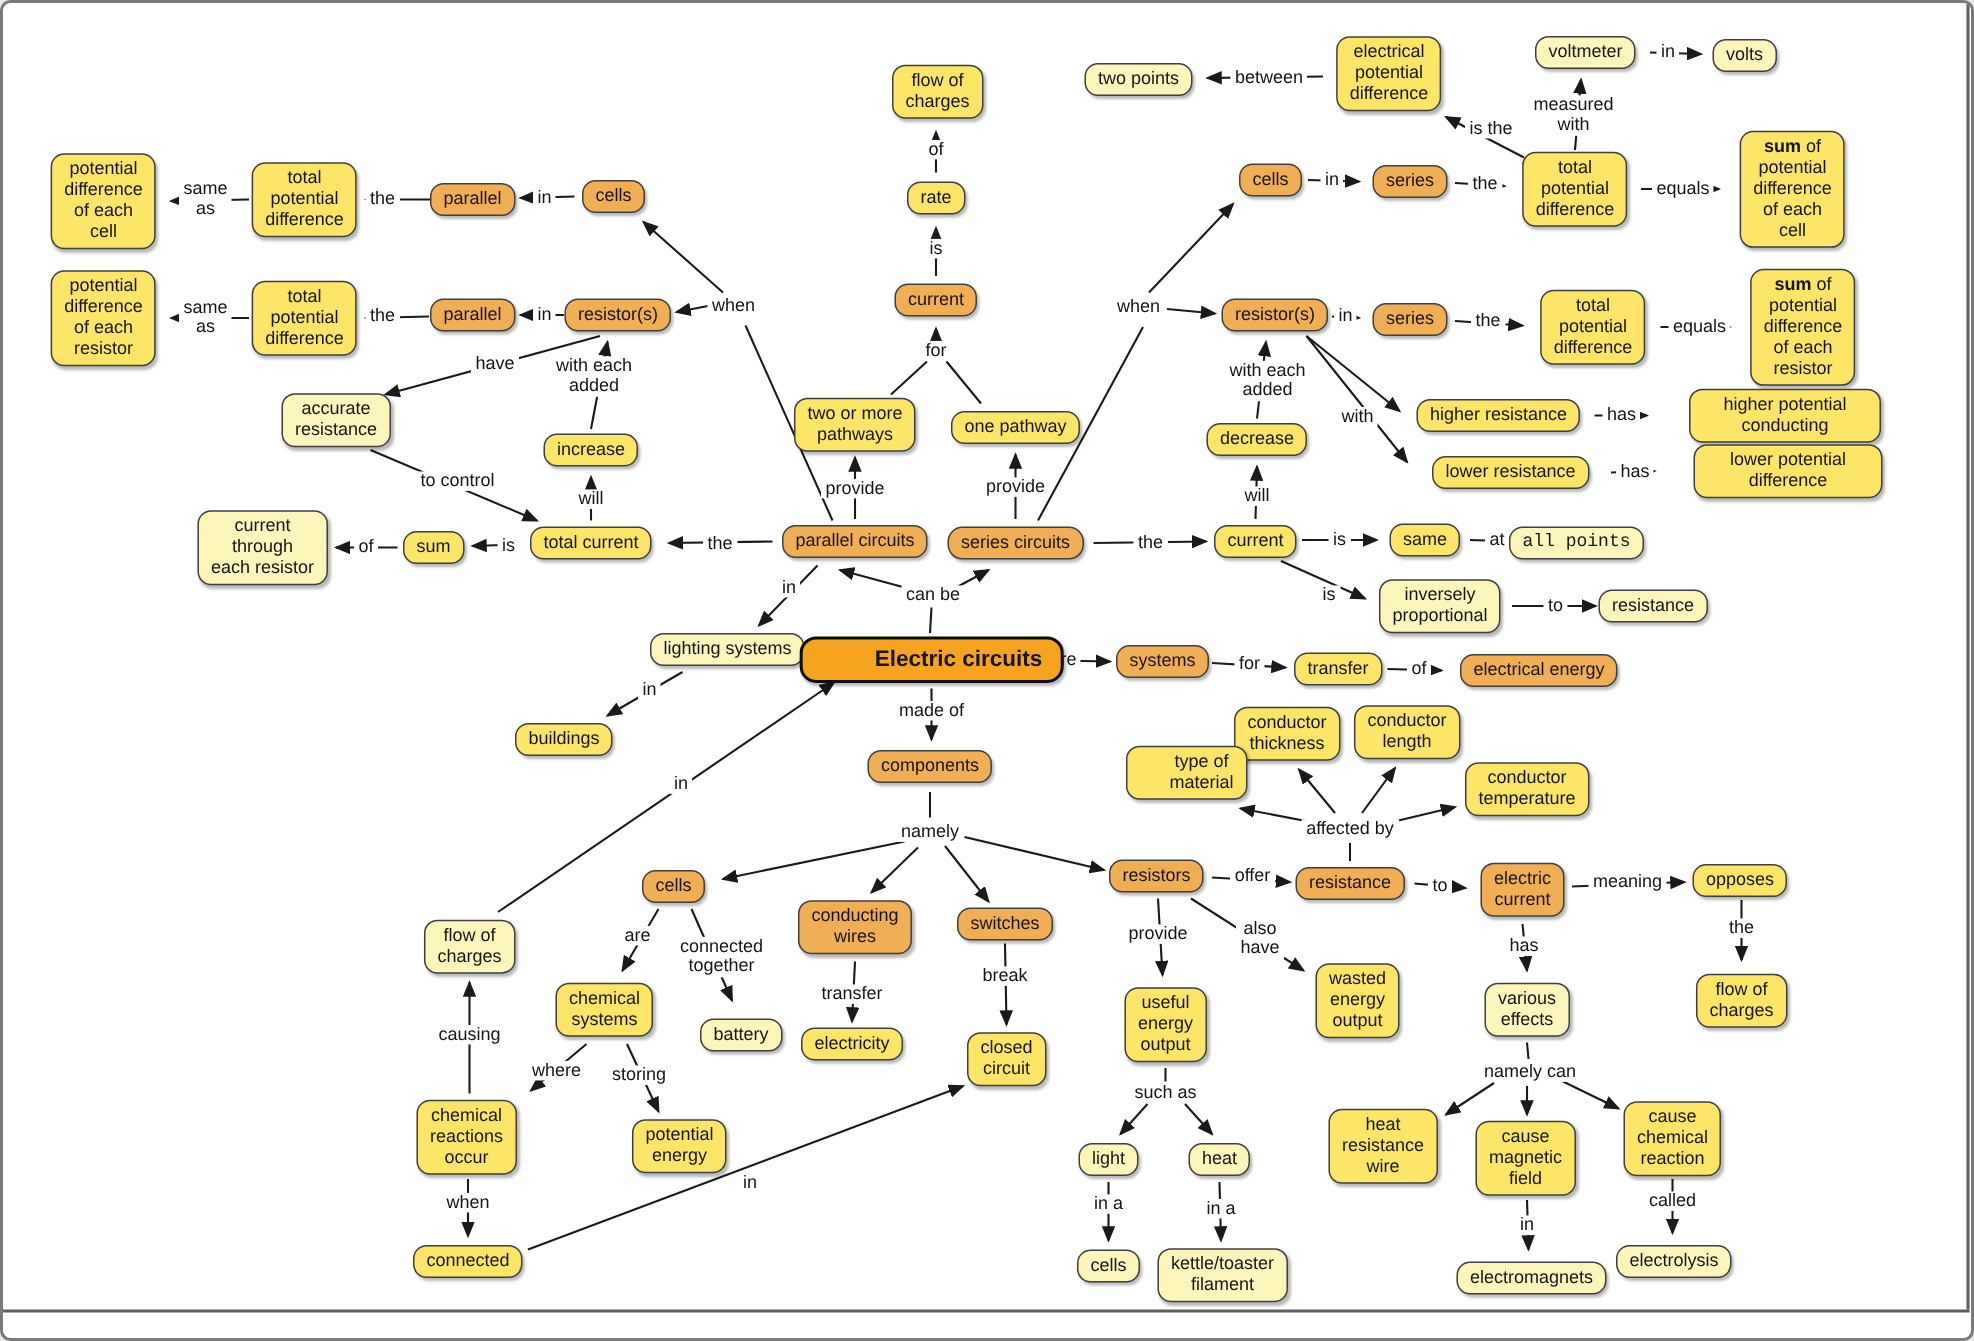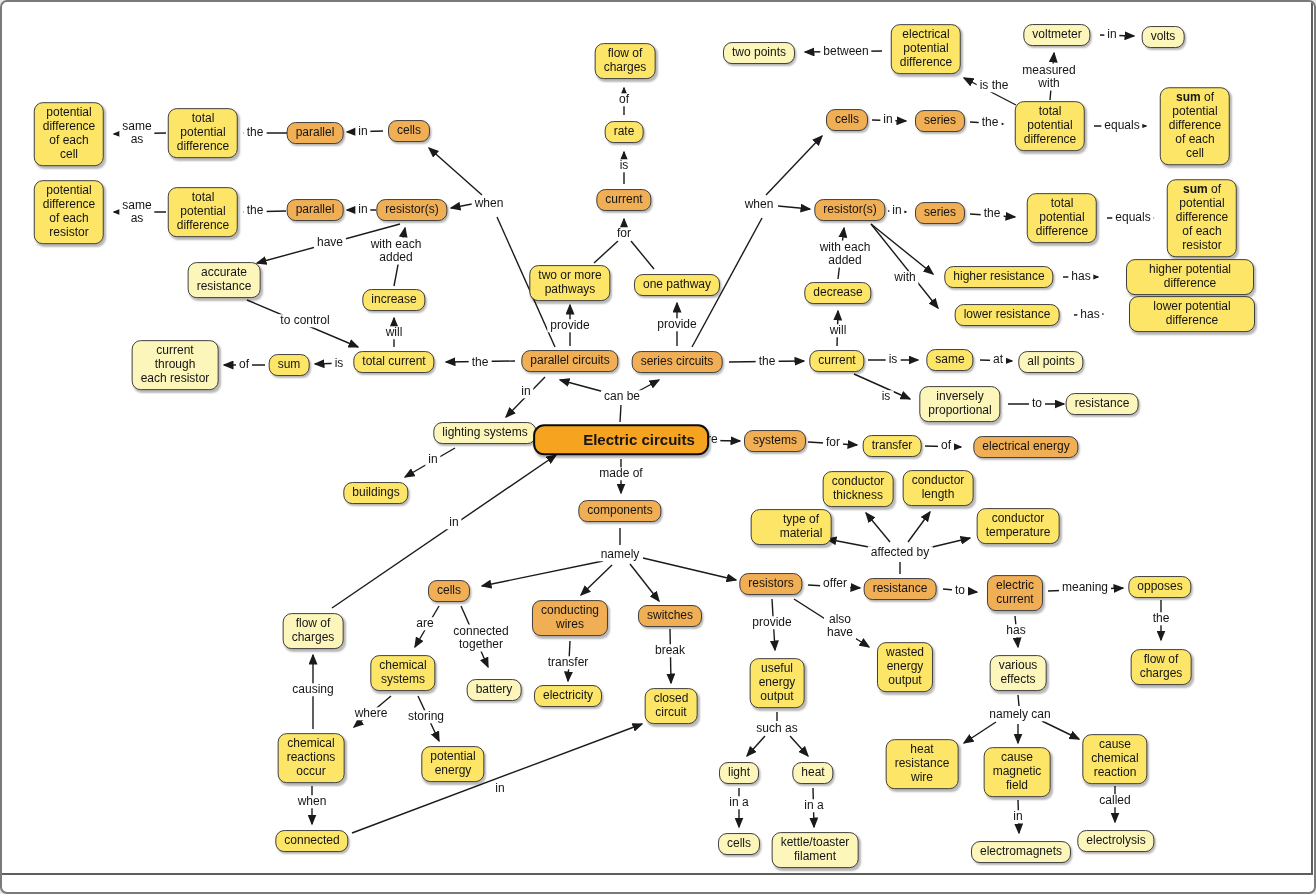--- a/index.html
+++ b/index.html
@@ -255,50 +255,50 @@
 of each
 resistor</div>
       <div class="node pale" style="left: 222px; top: 278px;">accurate
 resistance</div>
       <div class="node yellow" style="left: 392px; top: 298px;">increase</div>
       <div class="node yellow" style="left: 568px; top: 281px;">two or more
 pathways</div>
       <div class="node yellow" style="left: 675px; top: 283px;">one pathway</div>
       <div class="node yellow" style="left: 836px; top: 291px;">decrease</div>
       <div class="node yellow" style="left: 997px; top: 275px;">higher resistance</div>
-      <div class="node yellow" style="left: 1188px; top: 275px;">higher potential difference</div>
+      <div class="node yellow" style="left: 1188px; top: 275px;">higher potential conducting</div>
       <div class="node yellow" style="left: 1005px; top: 313px;">lower resistance</div>
       <div class="node yellow" style="left: 1190px; top: 312px;">lower potential difference</div>
       <div class="node pale" style="left: 173px; top: 363px;">current
 through
 each resistor</div>
       <div class="node yellow" style="left: 287px; top: 363px;">sum</div>
       <div class="node yellow" style="left: 392px; top: 360px;">total current</div>
       <div class="node orange" style="left: 568px; top: 359px;">parallel circuits</div>
-      <div class="node orange" style="left: 675px; top: 360px;">series circuits</div>
+      <div class="node orange" style="left: 675px; top: 360px; border-radius: 10px;">series circuits</div>
       <div class="node yellow" style="left: 835px; top: 359px;">current</div>
       <div class="node yellow" style="left: 948px; top: 358px;">same</div>
-      <div class="node pale" style="left: 1049px; top: 360px;">all points</div>
+      <div class="node pale" style="left: 1049px; top: 360px; font-family: Liberation Mono, monospace;">all points</div>
       <div class="node pale" style="left: 958px; top: 402px;">inversely
 proportional</div>
       <div class="node pale" style="left: 1100px; top: 402px;">resistance</div>
       <div class="node pale" style="left: 483px; top: 431px;">lighting systems</div>
       <div class="node main" style="left: 619px; top: 438px; padding-left: 48px;">Electric circuits</div>
       <div class="node orange" style="left: 773px; top: 439px;">systems</div>
       <div class="node yellow" style="left: 890px; top: 444px;">transfer</div>
       <div class="node orange" style="left: 1024px; top: 445px;">electrical energy</div>
       <div class="node yellow" style="left: 374px; top: 491px;">buildings</div>
       <div class="node orange" style="left: 618px; top: 509px;">components</div>
       <div class="node yellow" style="left: 856px; top: 487px;">conductor
 thickness</div>
       <div class="node yellow" style="left: 936px; top: 486px;">conductor
 length</div>
       <div class="node yellow" style="left: 1016px; top: 524px;">conductor
 temperature</div>
-      <div class="node yellow" style="left: 789px; top: 525px; padding-left: 28px;">type of
+      <div class="node yellow" style="left: 789px; top: 513px; padding-left: 28px;">type of
 material</div>
       <div class="node orange" style="left: 447px; top: 589px;">cells</div>
       <div class="node orange" style="left: 769px; top: 582px;">resistors</div>
       <div class="node orange" style="left: 898px; top: 587px;">resistance</div>
       <div class="node orange" style="left: 1013px; top: 591px;">electric
 current</div>
       <div class="node yellow" style="left: 1158px; top: 585px;">opposes</div>
       <div class="node pale" style="left: 311px; top: 629px;">flow of
 charges</div>
       <div class="node orange" style="left: 568px; top: 616px;">conducting

